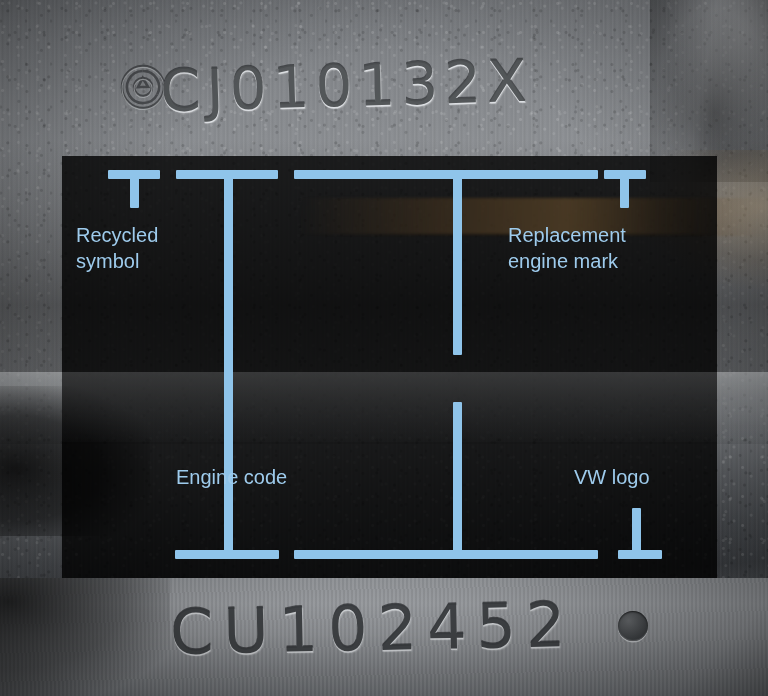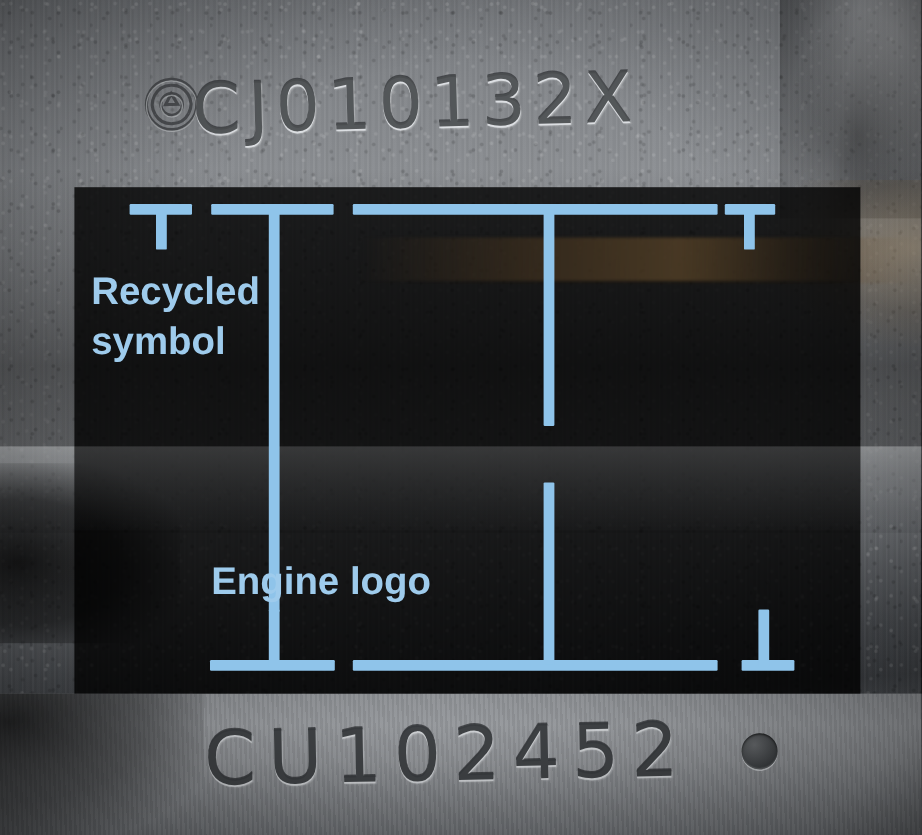--- a/index.html
+++ b/index.html
@@ -171,22 +171,22 @@
   }
 
   .bracket,.tick{position:absolute;background:#8fc4ea;}
   .bracket{height:9px;border-radius:1px;}
   .tick{width:9px;border-radius:1px;}
 
   .anno-label{
     position:absolute;
     color:#9ecbec;
     font-family:"Liberation Sans",sans-serif;
-    font-weight:700;
-    font-size:32px;
+    font-weight:400;
+    font-size:20px;
     line-height:1.30;
     white-space:pre-line;
     user-select:none;
   }
   #label-recycled{left:14px;top:66px;}
   #label-replacement{left:446px;top:66px;}
   #label-serial{left:265px;top:198px;}
   #label-engine-code{left:114px;top:308px;}
   #label-vwlogo{left:512px;top:308px;}
 </style>
@@ -255,19 +255,22 @@
 
     <div class="bracket" style="left:232px; top:394px; width:304px;"></div>
     <div class="tick" style="left:391px; top:246px; height:152px;"></div>
 
     <div class="bracket" style="left:556px; top:394px; width:44px;"></div>
     <div class="tick" style="left:570px; top:352px; height:48px;"></div>
 
     <div class="anno-label" id="label-recycled">Recycled
 symbol</div>
 
-
-
-    <div class="anno-label" id="label-engine-code">Engine logo</div>
-
+    <div class="anno-label" id="label-replacement">Replacement
+engine mark</div>
+
+
+    <div class="anno-label" id="label-engine-code">Engine code</div>
+
+    <div class="anno-label" id="label-vwlogo">VW logo</div>
   </div>
 
 </div>
 
 </body></html>

